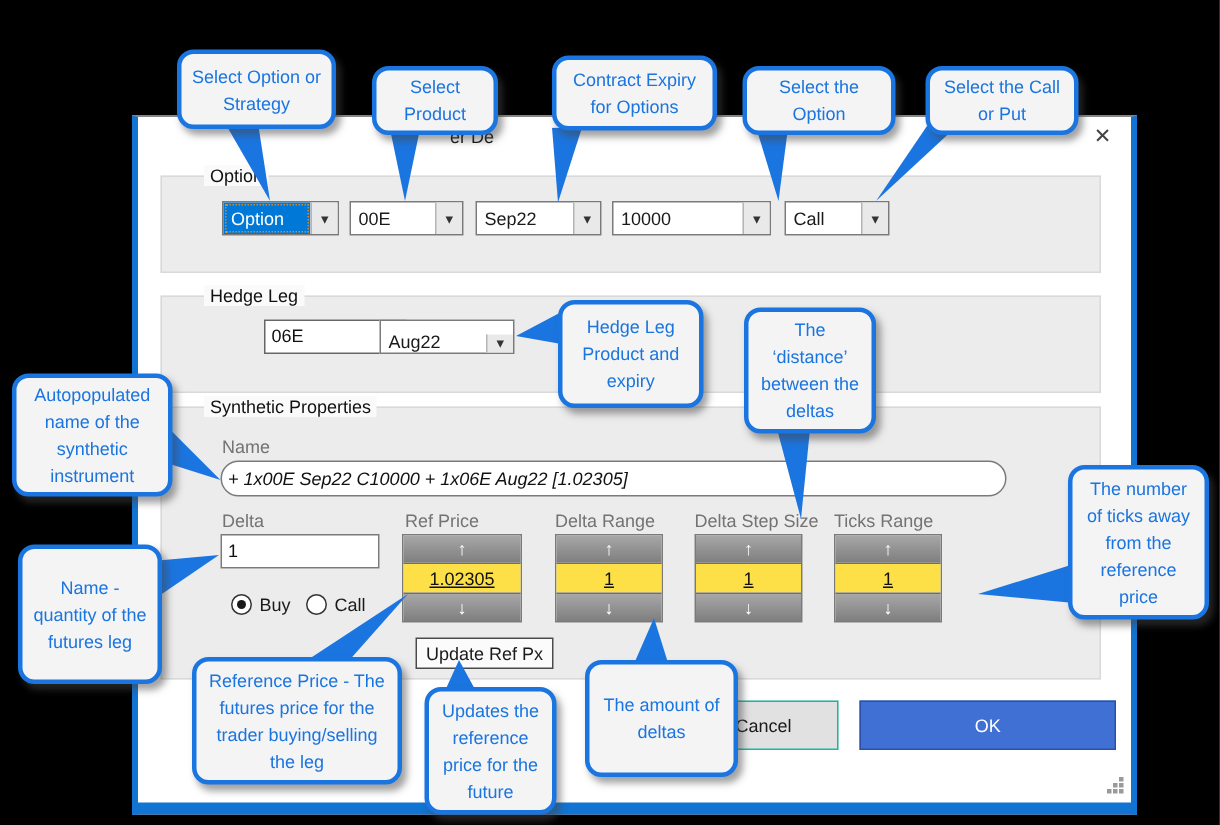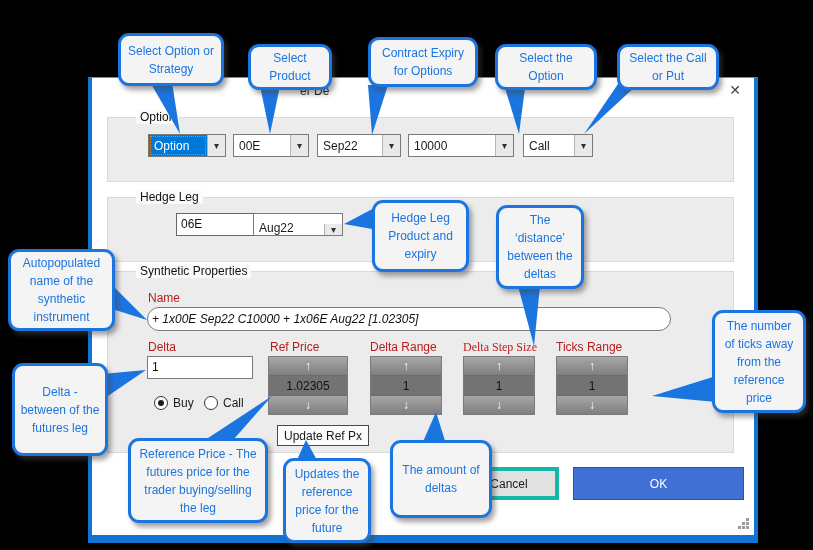--- a/index.html
+++ b/index.html
@@ -22,39 +22,39 @@
          display:flex;align-items:stretch;}
   .combo-value{flex:1;display:flex;align-items:center;padding-left:5px;overflow:hidden;white-space:nowrap;}
   .combo-btn{width:17px;background:#e9e9e9;border-left:1px solid #b5b5b5;display:flex;align-items:center;
              justify-content:center;color:#333;font-size:10px;}
   .combo.focused .combo-value{background:#0078d7;color:#fff;outline:1px dotted #cf8b33;outline-offset:-2px;}
 
   .field{position:absolute;box-sizing:border-box;border:1px solid #666;background:#fff;
          font-family:"Liberation Sans",sans-serif;font-size:12px;padding:0 4px;color:#111;}
   .field.italic{font-style:italic;}
 
-  .flabel{position:absolute;color:#b91c1c;white-space:nowrap;}
+  .flabel{position:absolute;color:#737373;white-space:nowrap;}
 
   .stepper{position:absolute;height:59px;box-sizing:border-box;border:1px solid #7a7a7a;background:#fff;
            display:flex;flex-direction:column;}
   .step-btn{height:18px;background:linear-gradient(#a7a7a7,#7f7f7f);color:#fff;font-weight:bold;
             display:flex;align-items:center;justify-content:center;font-size:12px;line-height:1;cursor:pointer;}
   .step-btn.up{border-bottom:1px solid #6e6e6e;}
   .step-btn.down{border-top:1px solid #6e6e6e;}
-  .step-val{flex:1;display:flex;align-items:center;justify-content:center;background:#737373;color:#111;}
+  .step-val{flex:1;display:flex;align-items:center;justify-content:center;background:#fde047;color:#111;text-decoration:underline;}
 
   .radio{position:absolute;display:flex;align-items:center;gap:5px;cursor:pointer;}
   .rdot{width:12px;height:12px;border-radius:50%;border:1px solid #333;background:#fff;display:inline-block;
         position:relative;}
   .rdot.sel::after{content:"";position:absolute;left:3px;top:3px;width:6px;height:6px;border-radius:50%;background:#1a1a1a;}
 
   .push-btn{position:absolute;box-sizing:border-box;display:flex;align-items:center;justify-content:center;
             cursor:pointer;}
   .btn-flat{background:#fbfbfb;border:1px solid #4a4a4a;}
-  .btn-cancel{background:#e1e1e1;border:4px solid #14b8a6;}
+  .btn-cancel{background:#e1e1e1;border:1px solid #14b8a6;}
   .btn-ok{background:#4170d4;border:1px solid #2d50a7;color:#fff;}
 
   .grip{position:absolute;width:14px;height:14px;}
   .grip::after{content:"";position:absolute;left:0;top:0;width:3px;height:3px;background:transparent;
      box-shadow:10px 2px 0 #9a9a9a,10px 6px 0 #9a9a9a,6px 6px 0 #9a9a9a,
                 10px 10px 0 #9a9a9a,6px 10px 0 #9a9a9a,2px 10px 0 #9a9a9a;}
 
   
   .callout{position:absolute;box-sizing:border-box;background:#f4f4f4;border:3px solid #1b75e0;
            border-radius:11px;color:#1b75e0;display:flex;align-items:center;justify-content:center;
@@ -132,21 +132,21 @@
       <div class="step-btn down">↓</div>
     </div>
 
     <span class="flabel" style="left:278px;top:262px;">Delta Range</span>
     <div class="stepper" style="left:278px;top:278px;width:72px;">
       <div class="step-btn up">↑</div>
       <div class="step-val">1</div>
       <div class="step-btn down">↓</div>
     </div>
 
-    <span class="flabel" style="left:371px;top:262px;font-family:Liberation Serif, serif;">Delta Step Size</span>
+    <span class="flabel" style="left:371px;top:262px;">Delta Step Size</span>
     <div class="stepper" style="left:371px;top:278px;width:72px;">
       <div class="step-btn up">↑</div>
       <div class="step-val">1</div>
       <div class="step-btn down">↓</div>
     </div>
 
     <span class="flabel" style="left:464px;top:262px;">Ticks Range</span>
     <div class="stepper" style="left:464px;top:278px;width:72px;">
       <div class="step-btn up">↑</div>
       <div class="step-val">1</div>
@@ -177,18 +177,18 @@
 
   <div class="callout" style="left:118px;top:33px;width:106px;height:53px;">Select Option or Strategy</div>
   <div class="callout" style="left:248px;top:44px;width:84px;height:46px;">Select Product</div>
   <div class="callout" style="left:368px;top:37px;width:110px;height:50px;">Contract Expiry for Options</div>
   <div class="callout" style="left:495px;top:44px;width:102px;height:46px;">Select the Option</div>
   <div class="callout" style="left:617px;top:44px;width:102px;height:46px;">Select the Call or Put</div>
   <div class="callout" style="left:372px;top:200px;width:97px;height:72px;">Hedge Leg Product and expiry</div>
   <div class="callout" style="left:496px;top:205px;width:88px;height:84px;">The ‘distance’ between the deltas</div>
   <div class="callout" style="left:8px;top:249px;width:107px;height:82px;">Autopopulated name of the synthetic instrument</div>
   <div class="callout" style="left:712px;top:310px;width:94px;height:103px;">The number of ticks away from the reference price</div>
-  <div class="callout" style="left:12px;top:363px;width:96px;height:93px;">Delta - between of the futures leg</div>
+  <div class="callout" style="left:12px;top:363px;width:96px;height:93px;">Name - quantity of the futures leg</div>
   <div class="callout" style="left:128px;top:438px;width:140px;height:85px;">Reference Price - The futures price for the trader buying/selling the leg</div>
   <div class="callout" style="left:283px;top:458px;width:88px;height:85px;">Updates the reference price for the future</div>
   <div class="callout" style="left:390px;top:440px;width:102px;height:78px;">The amount of deltas</div>
 
 </div>
 
 </body></html>

